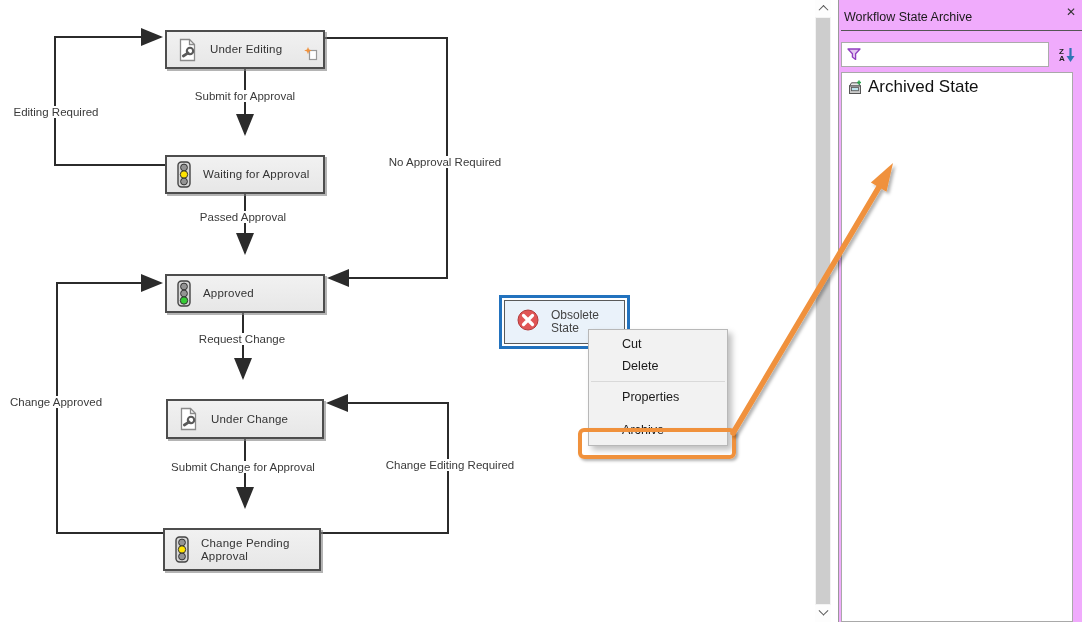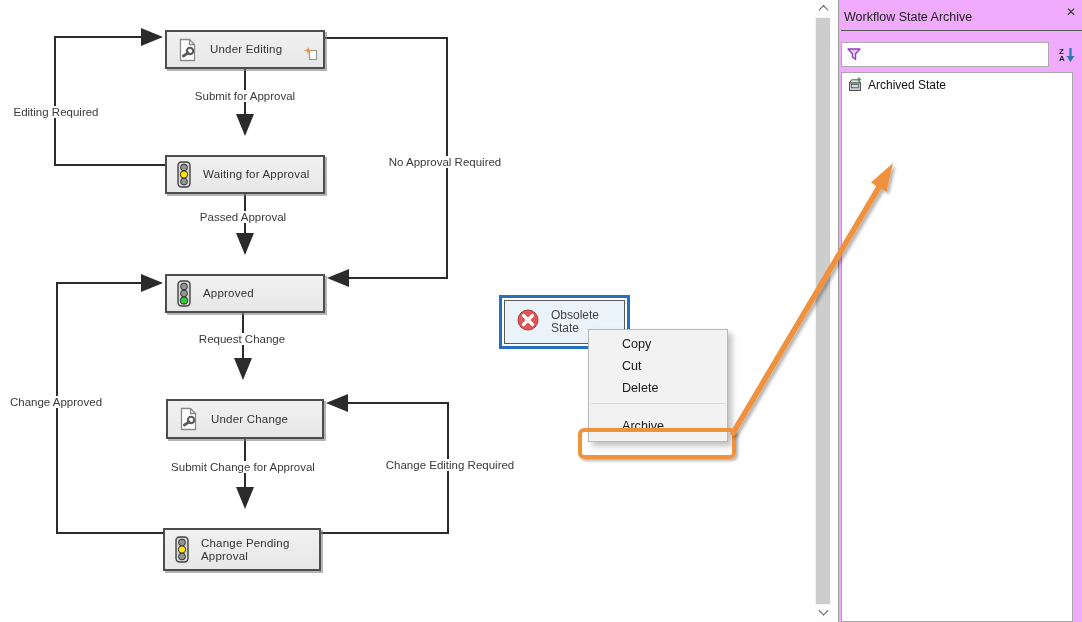--- a/index.html
+++ b/index.html
@@ -95,21 +95,21 @@
     position:absolute;left:216px;top:44px;width:24px;height:22px;
     display:flex;align-items:center;justify-content:center;cursor:default;
   }
   .sort-za{display:flex;flex-direction:column;font-size:8px;font-weight:bold;
     color:#222;line-height:7.5px;margin-right:1px;}
   .listbox{
     position:absolute;left:2px;top:72px;width:232px;height:550px;
     border:1px solid #a9a9a9;background:#fff;box-sizing:border-box;
     padding:4px 0 0 5px;
   }
-  .list-item{display:flex;align-items:center;font-size:12px;color:#111;cursor:default;}
+  .list-item{display:flex;align-items:center;font-size:17px;color:#111;cursor:default;}
   .list-item .li-icon{margin-right:5px;display:flex;align-items:center;}
 </style>
 </head>
 <body>
 
 <div id="app">
 
   <svg width="838" height="622" style="position:absolute;left:0;top:0">
     <defs>
       <marker id="arr" markerWidth="11" markerHeight="9" refX="10" refY="4.5" orient="auto">
@@ -209,24 +209,24 @@
         <svg width="22" height="22" viewBox="0 0 22 22">
           <circle cx="11" cy="11" r="10" fill="#e05555" stroke="#b23a3a" stroke-width="1"></circle>
           <path d="M6.5 6.5 L15.5 15.5 M15.5 6.5 L6.5 15.5" stroke="#fff" stroke-width="3.2" stroke-linecap="round"></path>
         </svg>
       </span>
       <span class="s-label">Obsolete State</span>
     </div>
   </div>
 
   <div class="ctx-menu">
-    <div class="ctx-item">Copy</div>
     <div class="ctx-item">Cut</div>
     <div class="ctx-item">Delete</div>
     <div class="ctx-sep"></div>
+    <div class="ctx-item">Properties</div>
     <div class="ctx-item" style="margin-top:11px">Archive</div>
   </div>
 
   <div class="vscroll">
     <div class="vs-btn" style="top:0">
         <div class="chev up"></div>
       </div>
     <div class="vs-thumb"></div>
     <div class="vs-btn" style="top:605px">
         <div class="chev down"></div>

